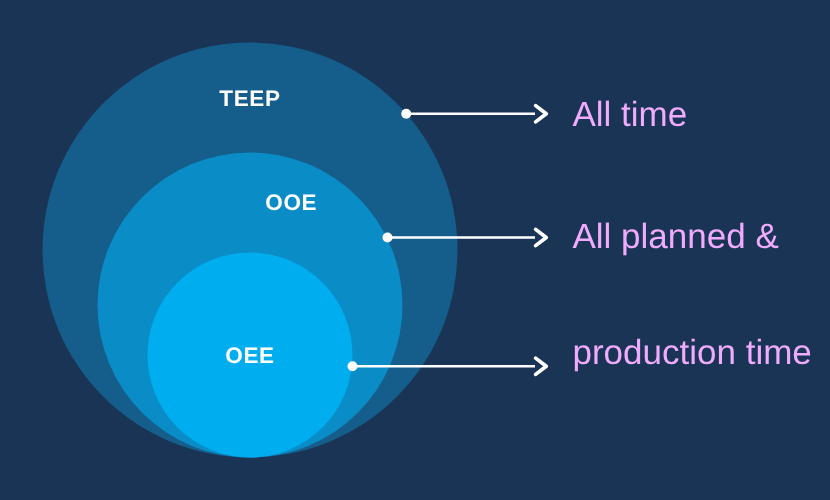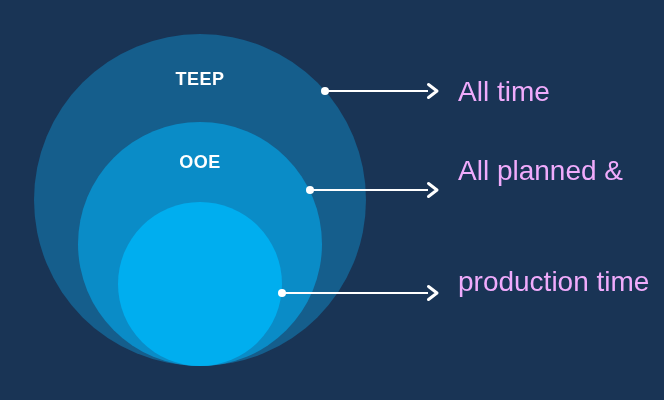--- a/index.html
+++ b/index.html
@@ -39,21 +39,21 @@
     left: 0;
     width: 400px;
     text-align: center;
     color: #ffffff;
     font-size: 18px;
     font-weight: 700;
     letter-spacing: 0.5px;
     line-height: 24px;
   }
   .ring-label.teep { top: 67px; }
-  .ring-label.ooe  { top: 150px; }
+  .ring-label.ooe  { top: 150px; padding-left: 33px; }
   .ring-label.oee  { top: 272px; }
 
   .dot {
     position: absolute;
     width: 8px; height: 8px;
     border-radius: 50%;
     background: #ffffff;
   }
   .line {
     position: absolute;
@@ -80,34 +80,35 @@
   .callout {
     position: absolute;
     left: 458px;
     color: #f0abfc;
     font-size: 28px;
     font-weight: 400;
     line-height: 29px;
     white-space: nowrap;
   }
   .callout.c1 { top: 77px; }
-  .callout.c2 { top: 156px; }
+  .callout.c2 { top: 174px; }
   .callout.c3 { top: 267px; }
 </style>
 </head>
 <body>
 
 <div class="stage">
 
   <div class="circle teep"></div>
   <div class="circle ooe"></div>
   <div class="circle oee"></div>
 
   <div class="ring-label teep">TEEP</div>
   <div class="ring-label ooe">OOE</div>
+  <div class="ring-label oee">OEE</div>
 
   <span class="dot a1-dot"></span>
   <span class="line a1-line"></span>
   <svg class="chev a1-chev" viewBox="0 0 14 18">
     <polyline points="2.5,2.5 11,9 2.5,15.5" fill="none" stroke="#ffffff" stroke-width="3" stroke-linecap="round" stroke-linejoin="round"></polyline>
   </svg>
 
   <span class="dot a2-dot"></span>
   <span class="line a2-line"></span>
   <svg class="chev a2-chev" viewBox="0 0 14 18">

